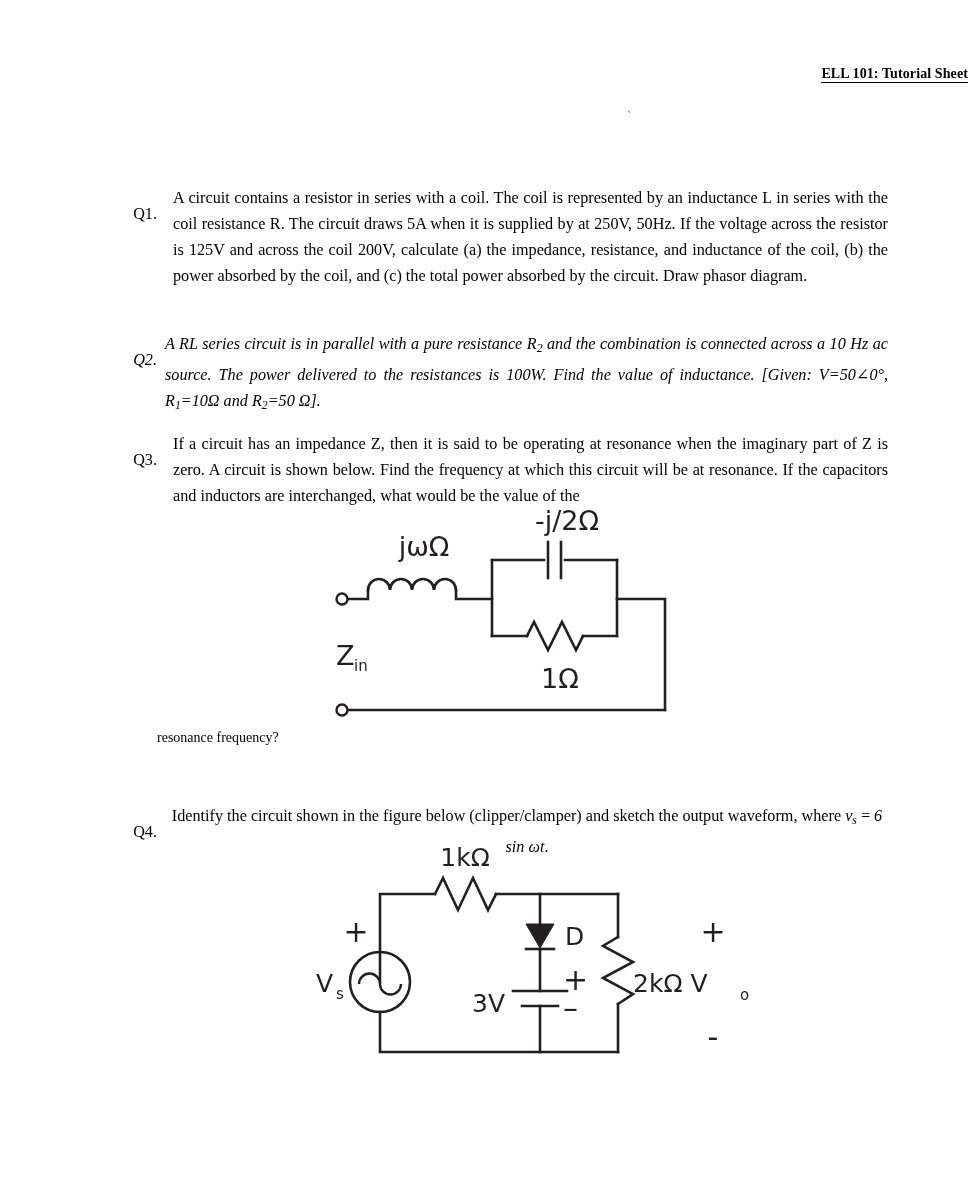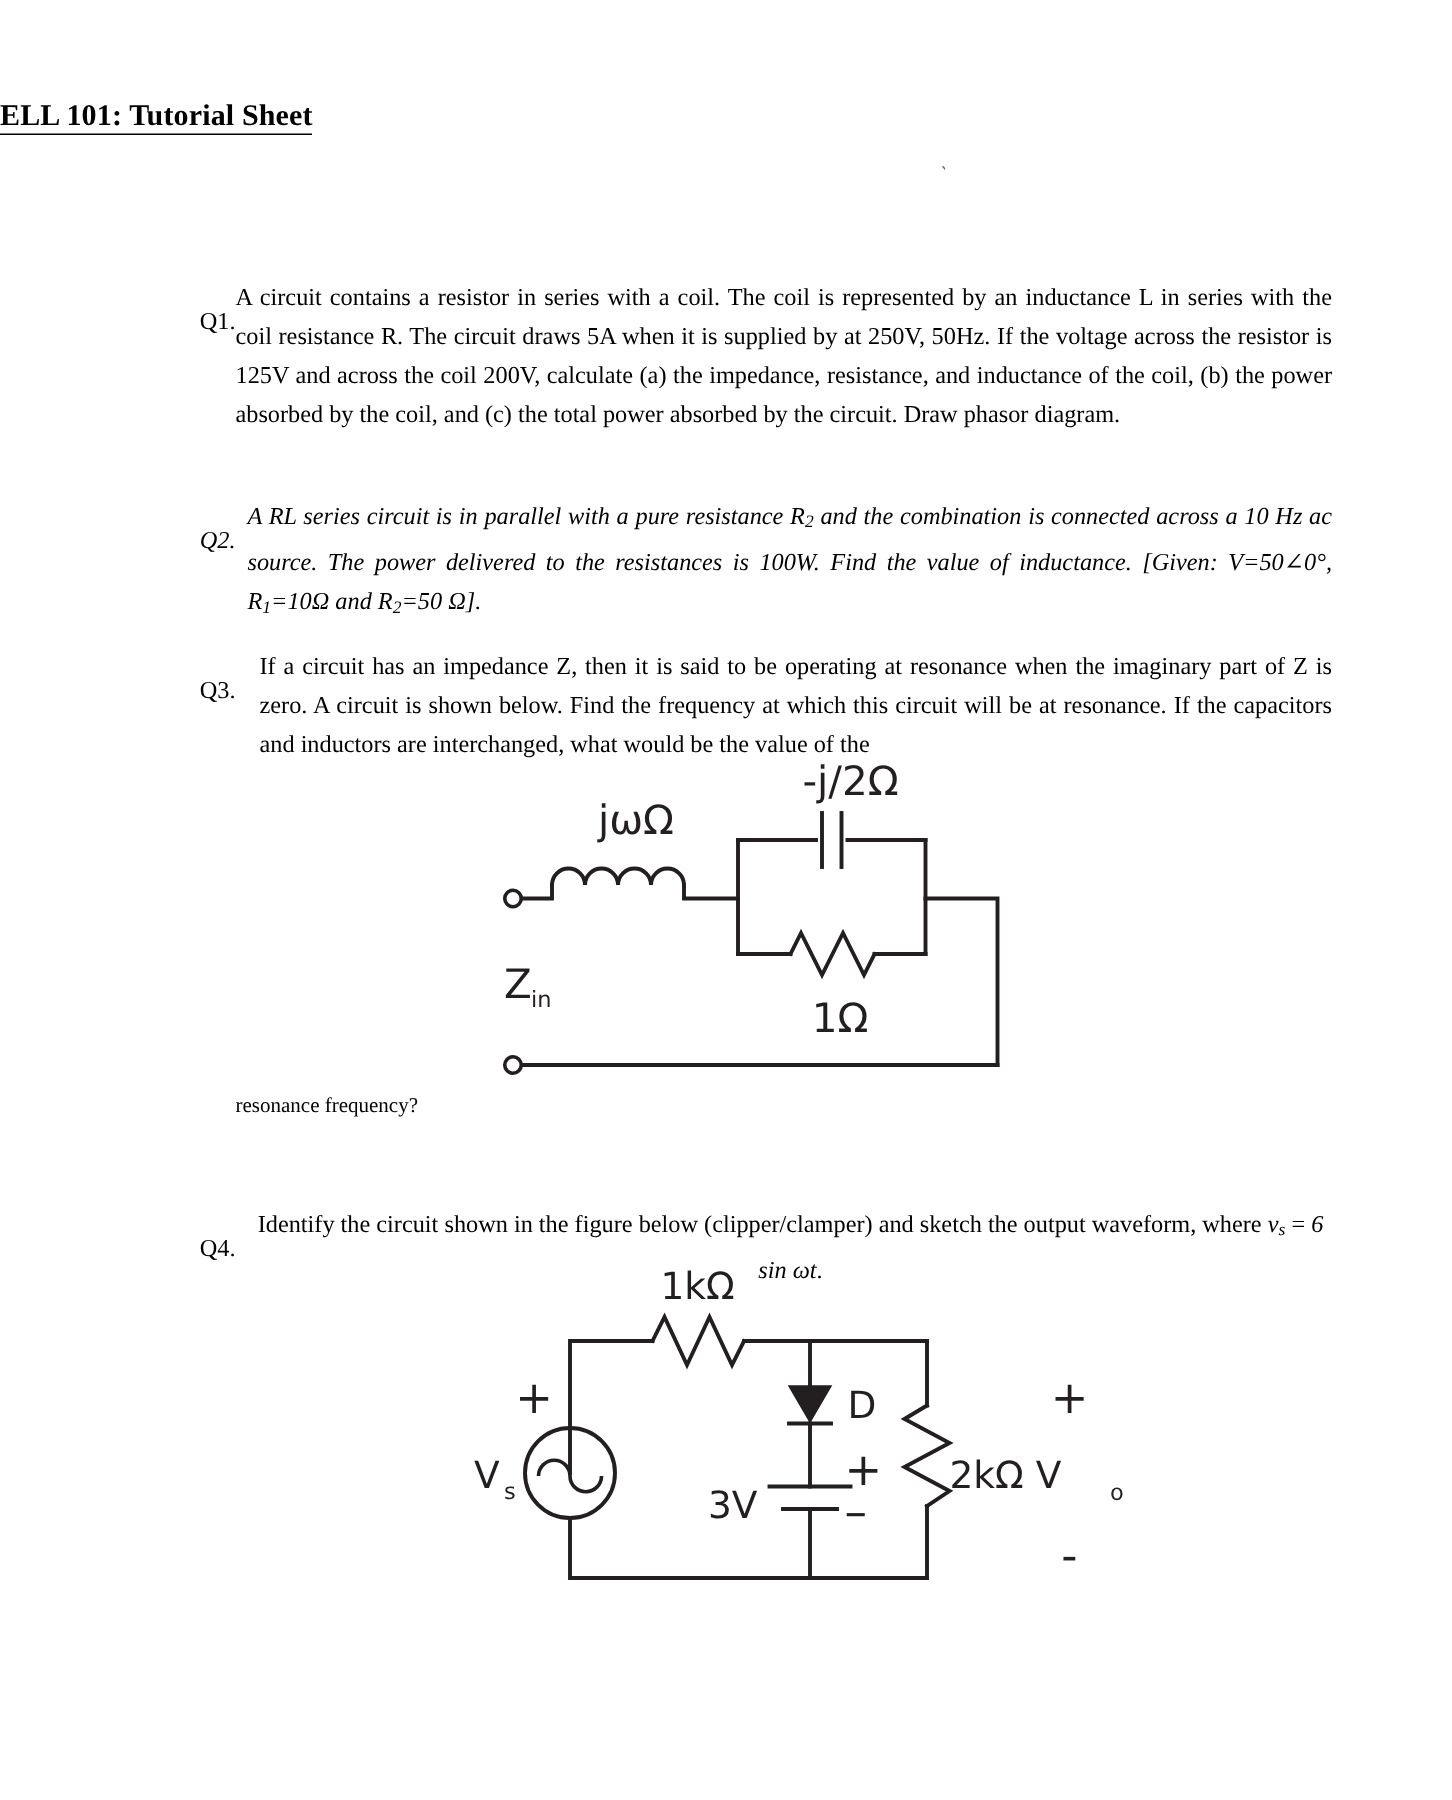--- a/index.html
+++ b/index.html
@@ -21,22 +21,22 @@
     height: 1200px;
     background: #ffffff;
   }
 
   
   .doc-title {
     position: absolute;
     top: 66px;
     left: 0;
     width: 968px;
-    text-align: left;
-    font-size: 20px;
+    text-align: right;
+    font-size: 14px;
     font-weight: bold;
     letter-spacing: 0.1px;
   }
   .doc-title span {
     border-bottom: 1.6px solid #000;
     padding-bottom: 1px;
   }
   .stray-mark {
     position: absolute;
     left: 626px;
@@ -57,21 +57,21 @@
     position: absolute;
     left: 0;
     top: 16px;
     width: 44px;
     text-align: right;
   }
   .q .qbody {
     display: block;
   }
   .q1 { left: 113px; top: 185px; width: 775px; }
-  .q1 .qbody { margin-left: 44px; }
+  .q1 .qbody { margin-left: 60px; }
   .q2 { left: 113px; top: 331px; width: 775px; font-style: italic; }
   .q2 .qbody { margin-left: 52px; }
   .q3 { left: 113px; top: 431px; width: 775px; }
   .q3 .qbody { margin-left: 60px; }
   .q3tail { position: absolute; left: 157px; top: 730px; font-size: 14px; }
   .q4 { left: 113px; top: 803px; width: 775px; }
   .q4 .qbody { margin-left: 53px; }
   .q4 .qbody { text-align: center; }
 
   sub { font-size: 0.72em; vertical-align: -0.22em; }

